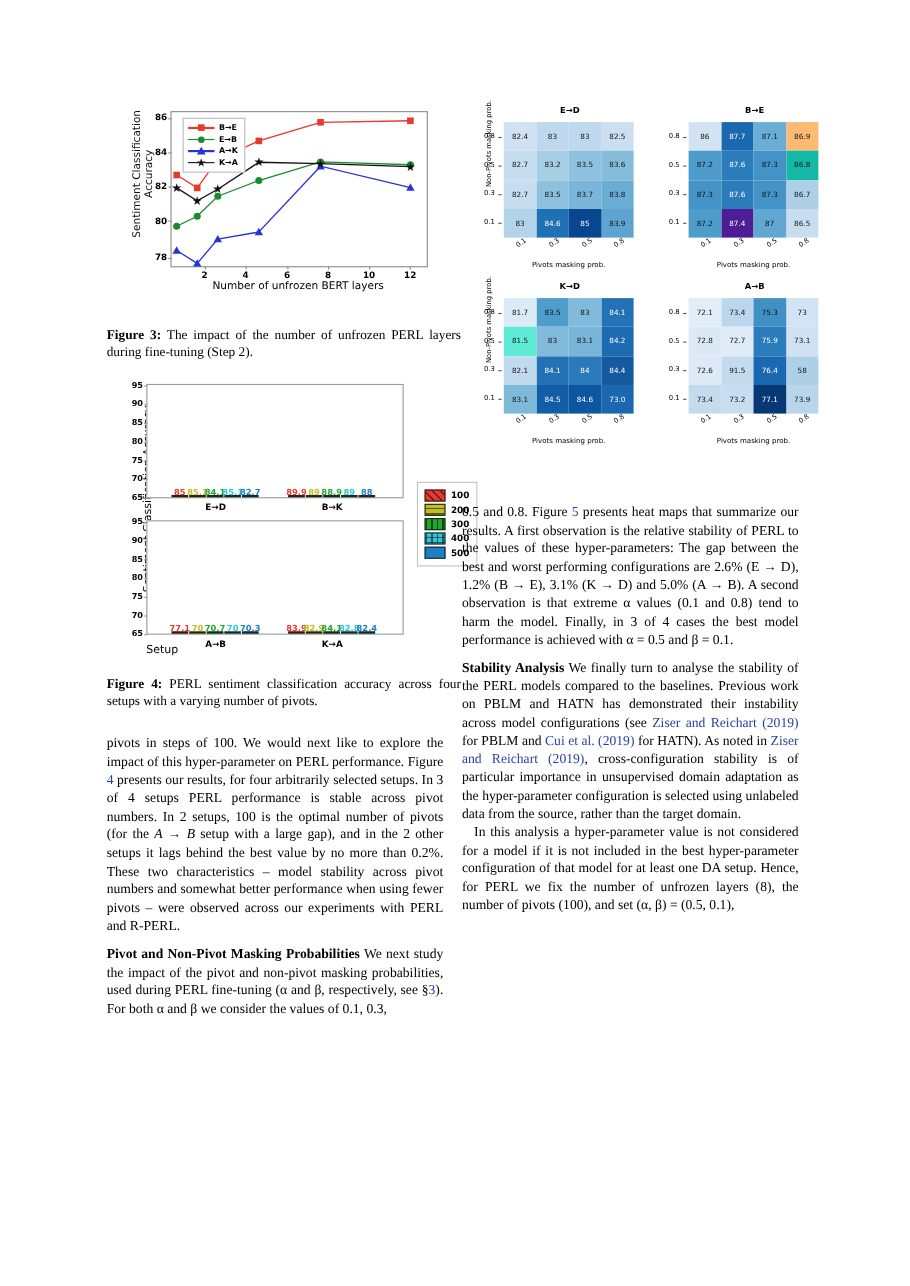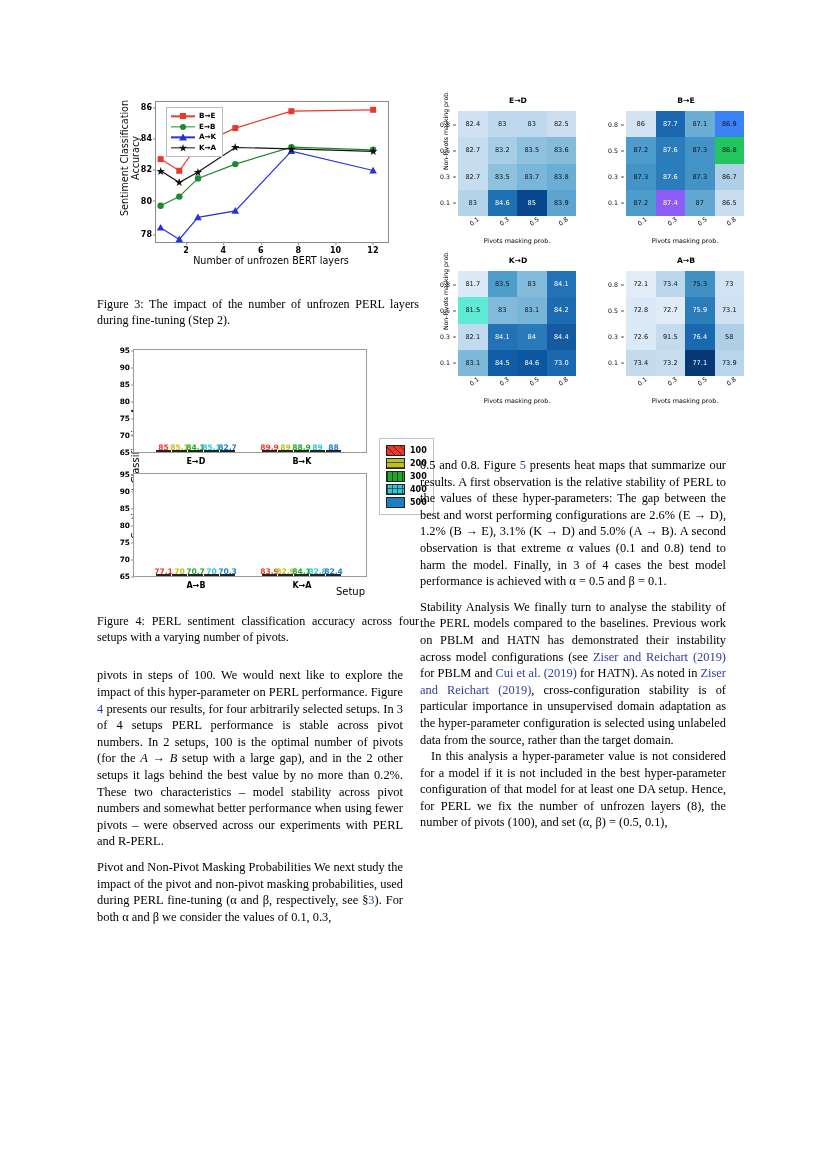--- a/index.html
+++ b/index.html
@@ -27,21 +27,21 @@
   p.indent { text-indent:11px; }
   .cap {
     font-size:12.1px;
     line-height:15.6px;
     text-align:justify;
     margin:0;
   }
   .gap-s { height:9px; }
   .gap-m { height:15px; }
   .gap-l { height:22px; }
-  .bold { font-weight:normal; }
+  .bold { font-weight:bold; }
   .link { color:#2b3fa0; }
   .mathit { font-style:italic; font-family:"Liberation Serif", serif; }
 
   
   .fig3 { position:relative; width:290px; height:180px; margin:0 0 0 14px; }
   .f3-ylabel {
     position:absolute; left:-56px; top:52px; width:150px;
     transform:rotate(-90deg); transform-origin:center;
     font-size:9.6px; font-family:"DejaVu Sans", sans-serif;
     text-align:center; color:#111;
@@ -125,21 +125,21 @@
     font-size:7.6px; font-weight:bold; font-family:"DejaVu Sans", sans-serif;
     white-space:nowrap;
   }
   .f4-glabel {
     position:absolute; top:100%; margin-top:5px; left:50%;
     transform:translateX(-50%);
     font-size:8px; font-weight:bold; font-family:"DejaVu Sans", sans-serif;
     white-space:nowrap;
   }
   .f4-xlabel {
-    position:absolute; left:36px; width:232px; text-align:right; top:243px;
+    position:absolute; left:36px; width:232px; text-align:left; top:243px;
     font-size:10px; font-family:"DejaVu Sans", sans-serif;
   }
   .f4-legend {
     position:absolute; left:282px; top:95px;
     border:1px solid #c2c2c2; background:#fff; padding:4px 6px;
   }
   .f4-legend .row { display:flex; align-items:center; margin:2px 0; }
   .f4-legend .sw { width:17px; height:9px; border:1px solid #222; margin-right:5px; }
   .f4-legend .lbl { font-size:8px; font-weight:bold; font-family:"DejaVu Sans", sans-serif; }
 
@@ -482,34 +482,34 @@
       <div class="hm" style="left:168px; top:14px;">
         <div class="hm-title">B→E</div>
         <div class="hm-ytick" style="top:15px">0.8</div>
         <div class="hm-ytick" style="top:41px">0.5</div>
         <div class="hm-ytick" style="top:67px">0.3</div>
         <div class="hm-ytick" style="top:93px">0.1</div>
         <div class="hm-grid">
           <div class="hm-cell" style="background:#d3e3f3;color:#111">86</div>
           <div class="hm-cell" style="background:#1a69b0;color:#fff">87.7</div>
           <div class="hm-cell" style="background:#6aaed6;color:#111">87.1</div>
-          <div class="hm-cell" style="background:#3b82f6;color:#111">86.9</div>
+          <div class="hm-cell" style="background:#fdba74;color:#111">86.9</div>
 
           <div class="hm-cell" style="background:#4d9ccb;color:#111">87.2</div>
           <div class="hm-cell" style="background:#2b7cbb;color:#fff">87.6</div>
           <div class="hm-cell" style="background:#4393c6;color:#111">87.3</div>
-          <div class="hm-cell" style="background:#22c55e;color:#111">86.8</div>
+          <div class="hm-cell" style="background:#14b8a6;color:#111">86.8</div>
 
           <div class="hm-cell" style="background:#4393c6;color:#111">87.3</div>
           <div class="hm-cell" style="background:#2b7cbb;color:#fff">87.6</div>
           <div class="hm-cell" style="background:#4393c6;color:#111">87.3</div>
           <div class="hm-cell" style="background:#aed0e6;color:#111">86.7</div>
 
           <div class="hm-cell" style="background:#4d9ccb;color:#111">87.2</div>
-          <div class="hm-cell" style="background:#8b5cf6;color:#fff">87.4</div>
+          <div class="hm-cell" style="background:#4c1d95;color:#fff">87.4</div>
           <div class="hm-cell" style="background:#61a7d2;color:#111">87</div>
           <div class="hm-cell" style="background:#c9ddf0;color:#111">86.5</div>
         </div>
         <div class="hm-xtick" style="left:40px;  top:112px">0.1</div>
         <div class="hm-xtick" style="left:70px;  top:112px">0.3</div>
         <div class="hm-xtick" style="left:100px; top:112px">0.5</div>
         <div class="hm-xtick" style="left:129px; top:112px">0.8</div>
         <div class="hm-xlab" style="top:128px">Pivots masking prob.</div>
       </div>
 

